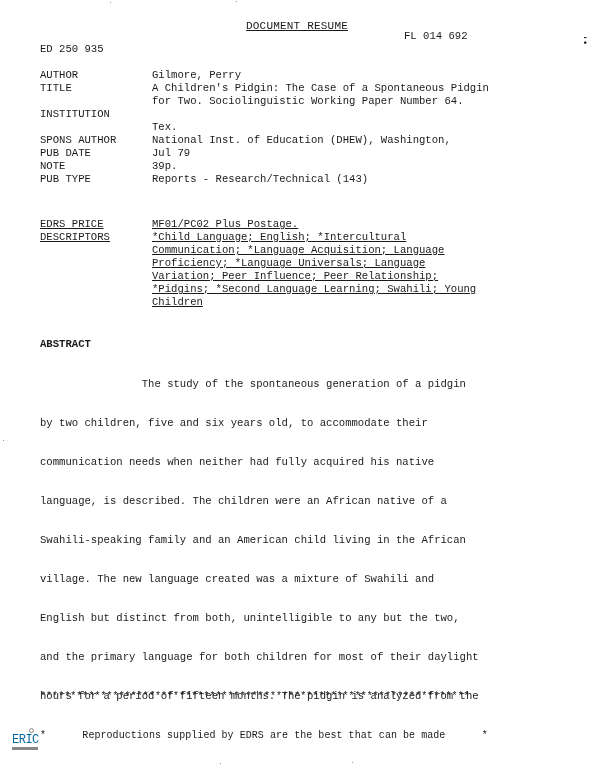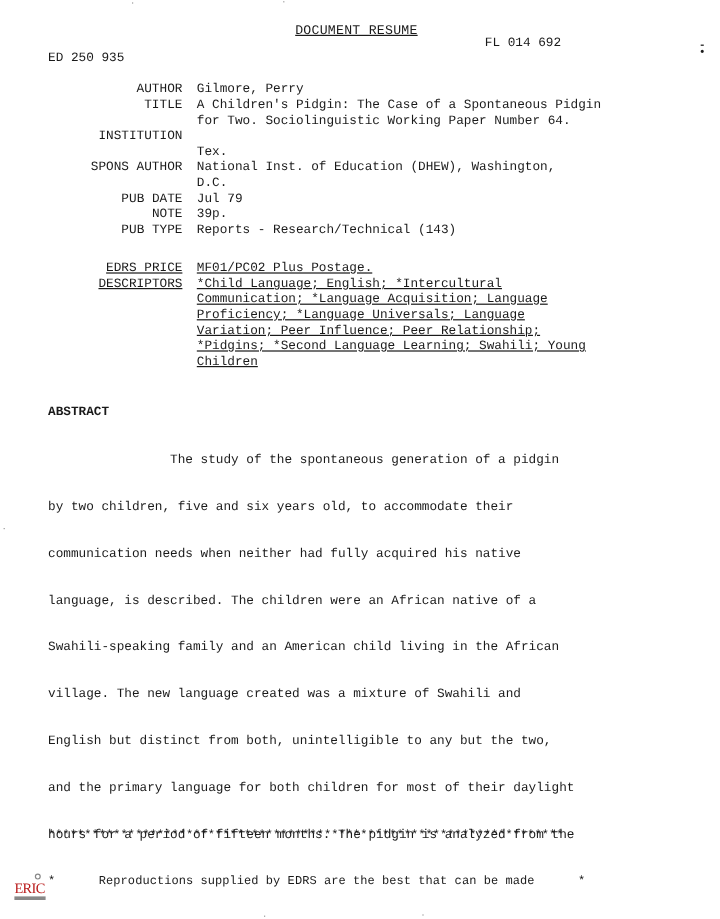--- a/index.html
+++ b/index.html
@@ -7,28 +7,28 @@
     width:600px; height:766px; position:relative; overflow:hidden;
     font-family:"Liberation Mono", "DejaVu Sans Mono", monospace;
     color:#1a1a1a; font-size:10.6px; line-height:13px;
   }
   .abs { position:absolute; white-space:pre; }
   .title { left:246px; top:20px; font-size:11px; letter-spacing:0.2px;text-decoration:underline; }
   .ed { left:40px; top:43px; }
   .fl { left:404px; top:30px; }
   .field-block { position:absolute; left:40px; width:520px; }
   .row { display:flex; }
-  .label { width:112px; flex:none; white-space:pre;text-align:right; }
-  .value { white-space:pre;margin-left:12px; }
+  .label { width:112px; flex:none; white-space:pre; }
+  .value { white-space:pre; }
   .abstract-label { left:40px; top:338px;font-weight:bold; }
   .abstract-body { left:40px; top:352px; }
   .stars { left:40px; top:664px; font-size:10px; letter-spacing:0.05px; }
   .mark-right { right:12px; top:35px; font-size:9px; line-height:6px; font-weight:bold; }
   .eric-logo { position:absolute; left:12px; top:728px; width:26px; height:24px; }
-  .eric-text { position:absolute; left:0; top:6px; font-family:Liberation Serif, serif; font-size:12px; color:#b91c1c; letter-spacing:-0.5px;text-align:center; }
+  .eric-text { position:absolute; left:0; top:6px; font-family:Liberation Mono, monospace; font-size:12px; color:#0369a1; letter-spacing:-0.5px;text-align:center; }
   .eric-bar { position:absolute; left:0; top:19px; width:26px; height:3px; background:#888; }
   .eric-dot { position:absolute; left:17px; top:0px; width:5px; height:5px; border-radius:50%; border:1px solid #888; box-sizing:border-box; }
   .speck { position:absolute; width:1px; height:1px; background:#999; }
 </style>
 </head>
 <body>
 
 <div class="abs title">DOCUMENT RESUME</div>
 <div class="abs mark-right">-<br>•</div>
 
@@ -51,24 +51,20 @@
   <div class="row">
     <span class="label">INSTITUTION</span>
   </div>
   <div class="row">
     <span class="label"></span>
     <span class="value">Tex.</span>
   </div>
   <div class="row">
     <span class="label">SPONS AUTHOR</span>
     <span class="value">National Inst. of Education (DHEW), Washington,</span>
-  </div>
-  <div class="row">
-    <span class="label"></span>
-    <span class="value">D.C.</span>
   </div>
   <div class="row">
     <span class="label">PUB DATE</span>
     <span class="value">Jul 79</span>
   </div>
   <div class="row">
     <span class="label">NOTE</span>
     <span class="value">39p.</span>
   </div>
   <div class="row">

